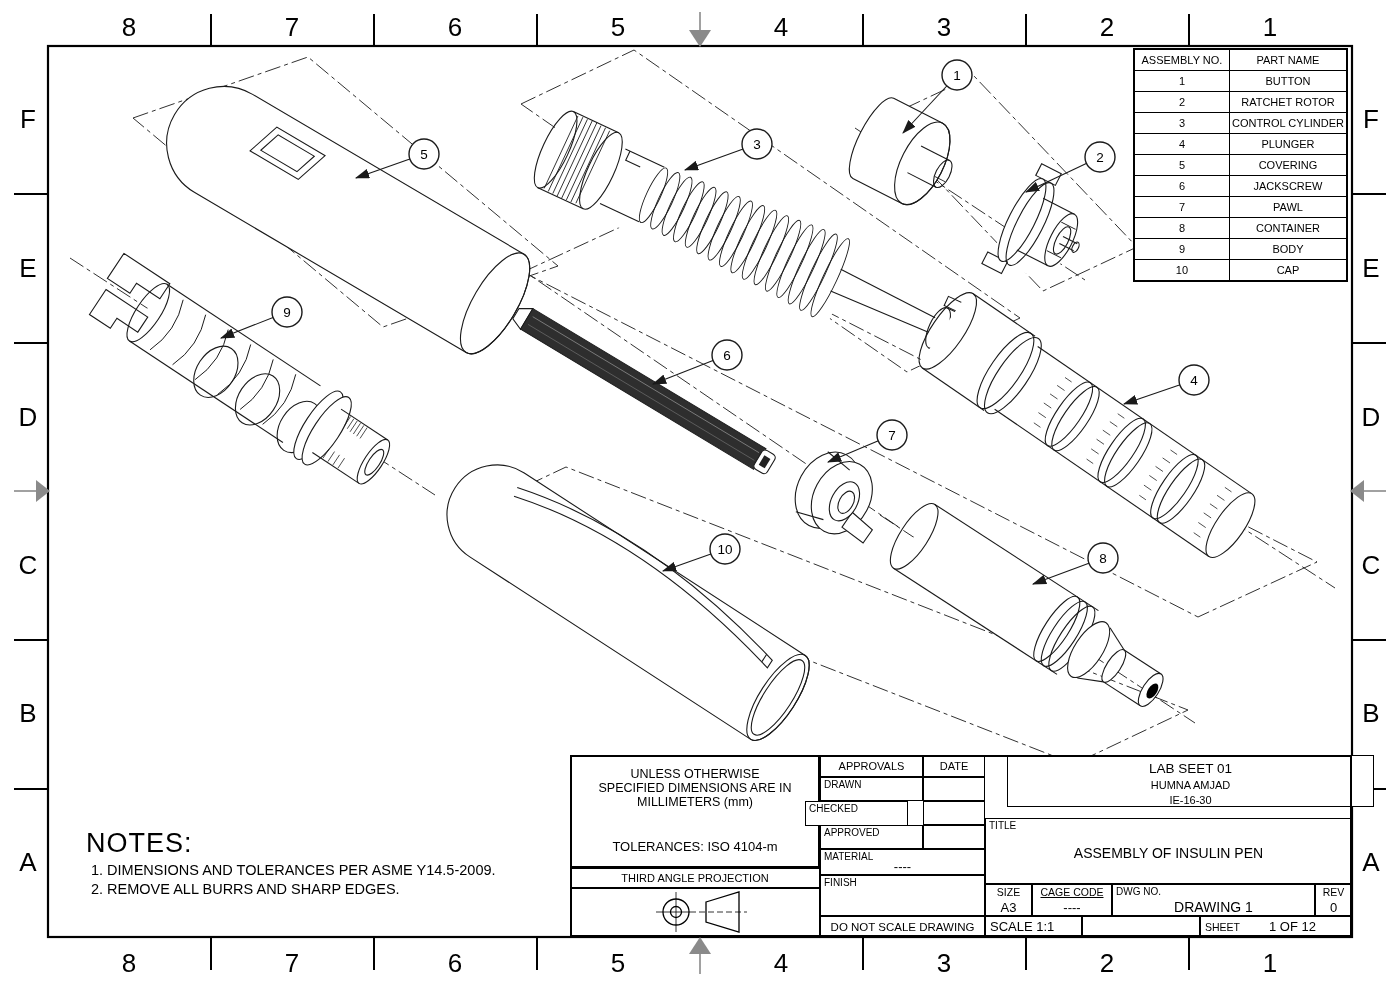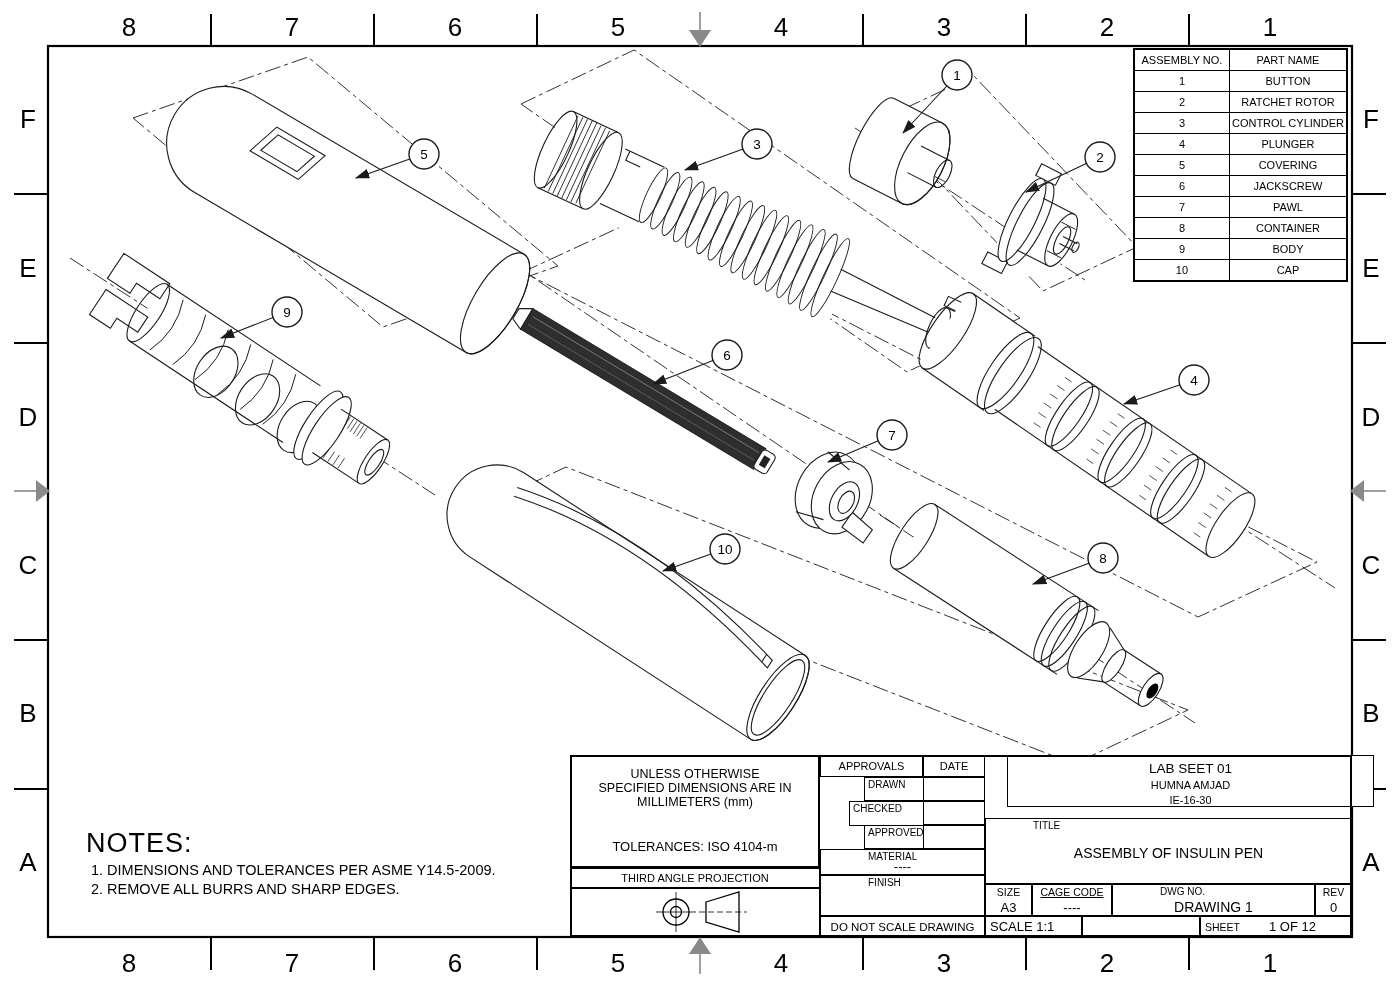--- a/index.html
+++ b/index.html
@@ -12,21 +12,21 @@
   #parts-table td{border:1px solid #000;height:20px;padding:0 2px;white-space:nowrap;}
   #parts-table tr td:first-child{width:95px;}
   #parts-table{border:2px solid #000;}
   
   #notes{position:absolute;left:86px;top:828px;}
   #notes .nh{font-size:27px;letter-spacing:1px;}
   #notes .nl{font-size:14.5px;margin-top:3px;margin-left:5px;}
   
   #tblock{position:absolute;left:570px;top:755px;width:782px;height:182px;background:#fff;}
   .cell{position:absolute;border:1px solid #000;box-sizing:border-box;background:#fff;}
-  .lbl{font-size:10px;padding:1px 3px;margin-left:44px;}
+  .lbl{font-size:10px;padding:1px 3px;}
   .cen{display:flex;align-items:center;justify-content:center;text-align:center;}
   .val13{font-size:13px;}
   .outer{border:2px solid #000;}
   .vwrap{position:absolute;left:0;right:0;text-align:center;}
 </style>
 </head>
 <body>
 
 <div id="sheet">
 

